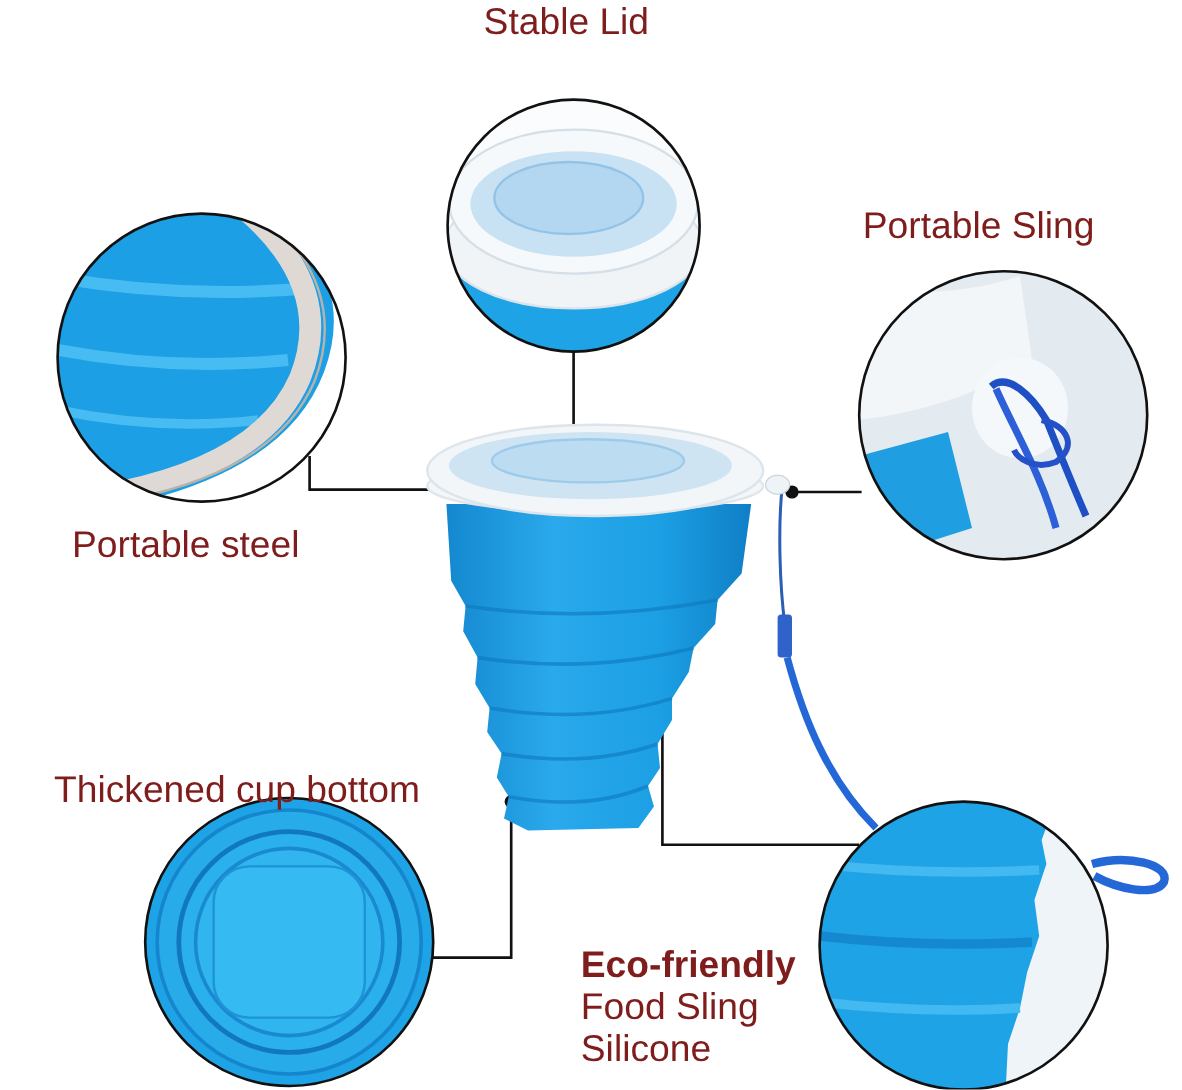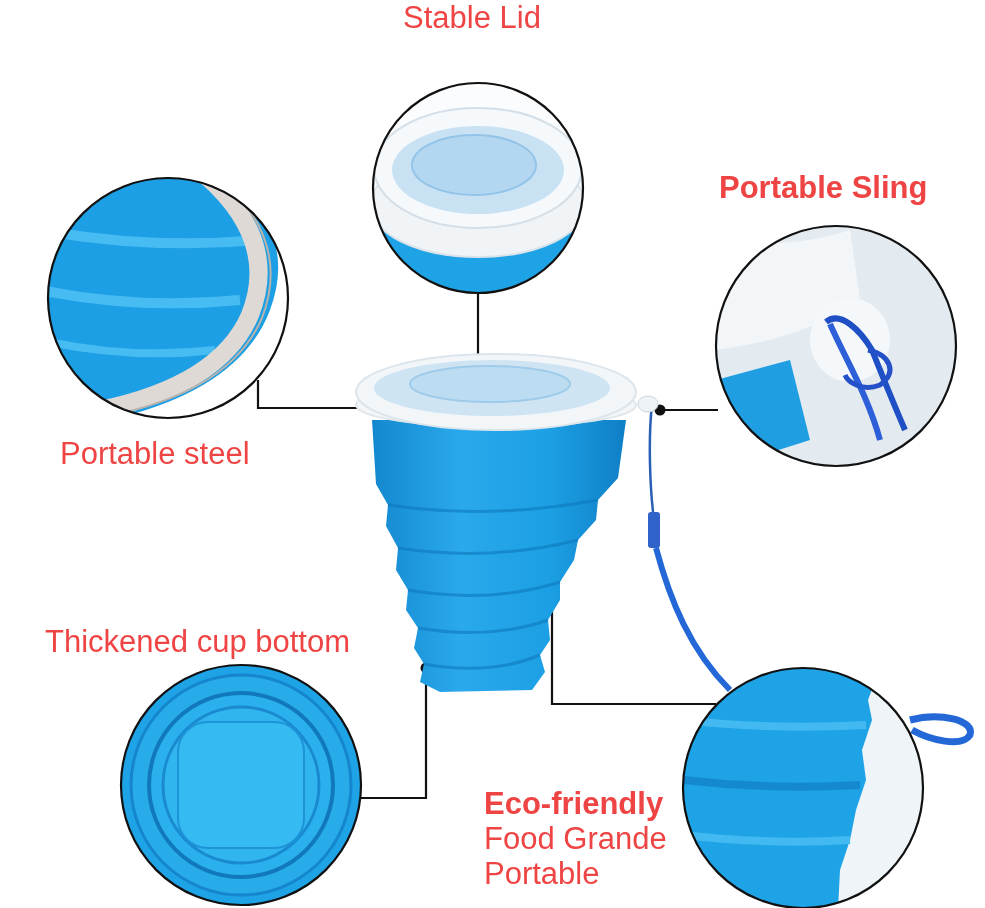--- a/index.html
+++ b/index.html
@@ -1,17 +1,17 @@
 <!DOCTYPE html>
 <html><head>
 <meta charset="utf-8">
 <style>
   html,body{margin:0;padding:0;background:#ffffff;}
   body{width:985px;height:908px;position:relative;overflow:hidden;font-family:"Liberation Sans",sans-serif;}
-  .label{position:absolute;color:#ef4444;font-size:31px;line-height:36px;white-space:nowrap;}
+  .label{position:absolute;color:#7f1d1d;font-size:31px;line-height:36px;white-space:nowrap;}
   svg{position:absolute;left:0;top:0;}
 </style>
 </head>
 <body>
 
 <svg width="985" height="908" viewBox="0 0 985 908">
   <defs>
     <clipPath id="c-lid">
         <circle cx="478" cy="188" r="105"></circle>
       </clipPath>
@@ -127,18 +127,18 @@
       <path d="M683,668 L880,668 L868,700 L872,720 L862,750 L866,780 L856,810 L850,840 L840,870 L838,910 L683,910 Z" fill="#1ea3e6"></path>
       <path d="M683,720 Q770,730 866,725" stroke="#42b9f0" stroke-width="8" fill="none"></path>
       <path d="M683,780 Q770,790 860,785" stroke="#1589cf" stroke-width="8" fill="none"></path>
       <path d="M683,835 Q770,845 850,840" stroke="#42b9f0" stroke-width="8" fill="none"></path>
     </g>
     <circle cx="803" cy="788" r="120" fill="none" stroke="#111" stroke-width="2.2"></circle>
   </g>
 </svg>
 
 <div class="label" style="left:403px;top:0px;">Stable Lid</div>
-<div class="label" style="left:719px;top:170px;font-weight:bold;">Portable Sling</div>
+<div class="label" style="left:719px;top:170px;">Portable Sling</div>
 <div class="label" style="left:60px;top:436px;">Portable steel</div>
-<div class="label" style="left:45px;top:624px;">Thickened cup bottom</div>
+<div class="label" style="left:45px;top:640px;">Thickened cup bottom</div>
 <div class="label" style="left:484px;top:786px;font-weight:bold;">Eco-friendly</div>
-<div class="label" style="left:484px;top:821px;">Food Grande</div>
-<div class="label" style="left:484px;top:856px;">Portable</div>
+<div class="label" style="left:484px;top:821px;">Food Sling</div>
+<div class="label" style="left:484px;top:856px;">Silicone</div>
 
 </body></html>

